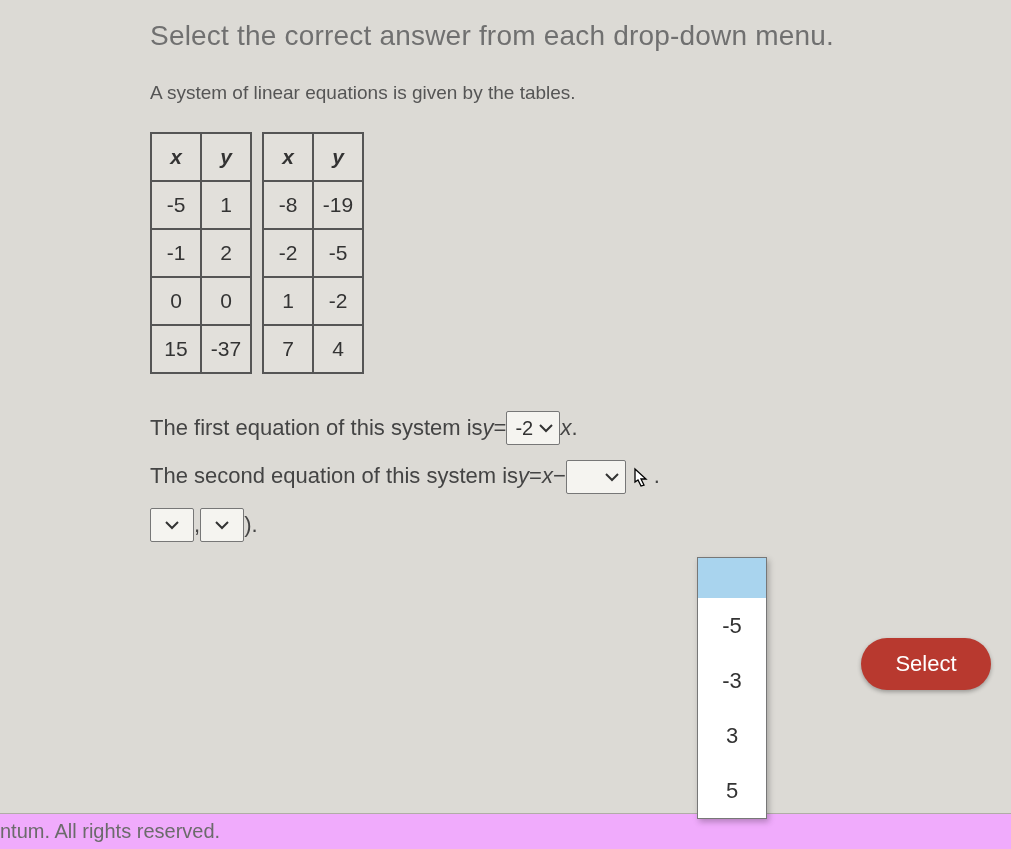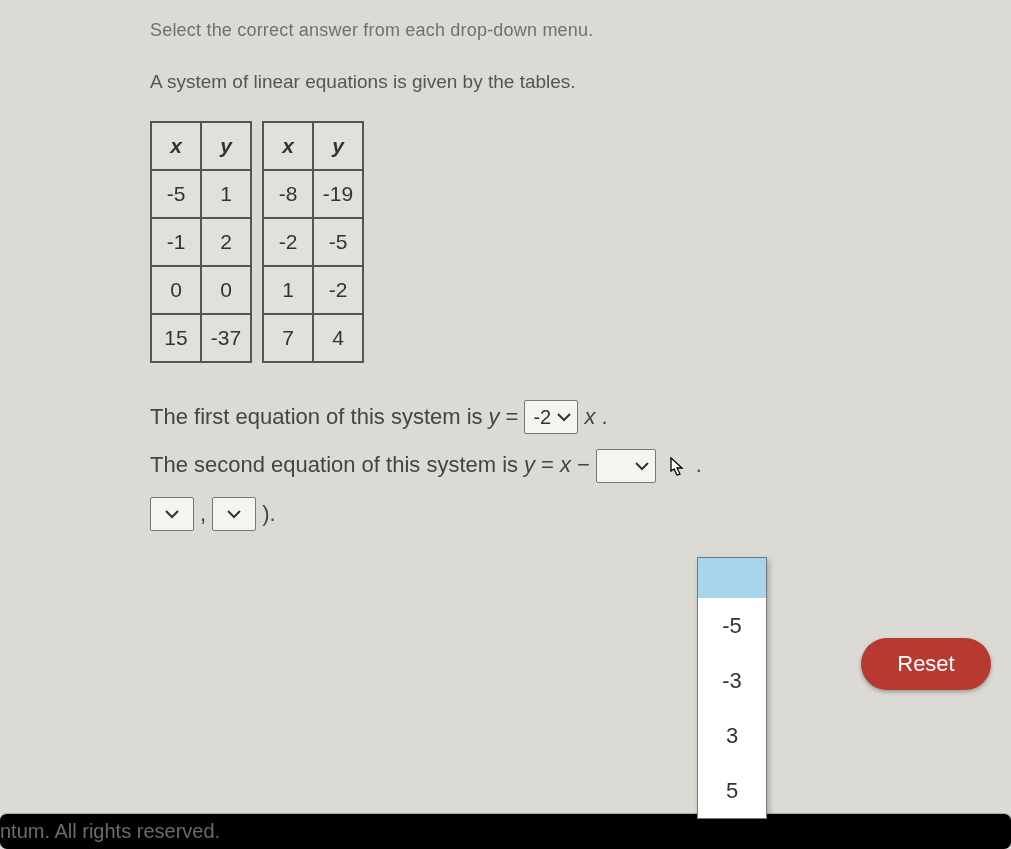--- a/index.html
+++ b/index.html
@@ -10,21 +10,21 @@
     background: #dcdad5;
     color: #4a4a4a;
     overflow: hidden;
     position: relative;
   }
   .page {
     padding: 20px 0 0 150px;
     position: relative;
   }
   .instruction {
-    font-size: 18px;
+    font-size: 28px;
     color: #707070;
     margin: 0 0 30px 0;
     letter-spacing: 0.2px;
   }
   .prompt-line {
     font-size: 19px;
     color: #555;
     margin: 0 0 28px 0;
   }
   .tables {
@@ -50,21 +50,21 @@
   }
   .answer-block {
     font-size: 22px;
     color: #444;
     line-height: 2.2;
   }
   .answer-line {
     display: flex;
     align-items: center;
     flex-wrap: nowrap;
-    gap: 6px;
+    gap: 0;
     white-space: nowrap;
   }
   .italic { font-style: italic; }
   .dd {
     display: inline-flex;
     align-items: center;
     justify-content: space-between;
     border: 1.5px solid #777;
     background: #f5f4f0;
     height: 34px;
@@ -119,28 +119,27 @@
     width: 130px;
     height: 52px;
     cursor: pointer;
     box-shadow: 0 2px 4px rgba(0,0,0,0.3);
   }
   .footer-bar {
     position: absolute;
     left: 0; bottom: 0;
     width: 100%;
     height: 36px;
-    background: #000000;
+    background: #f0abfc;
     border-top: 1px solid #b0ada7;
     color: #6b6b6b;
     font-size: 20px;
     display: flex;
     align-items: center;
     padding-left: 0;
-    border-radius: 7px;
   }
 </style>
 </head>
 <body>
 
 <div class="page">
   <p class="instruction">Select the correct answer from each drop-down menu.</p>
   <p class="prompt-line">A system of linear equations is given by the tables.</p>
 
   <div class="tables">
@@ -257,17 +256,17 @@
 </div>
 
 <div class="dropdown-list">
   <div class="opt-highlight"></div>
   <div class="opt">-5</div>
   <div class="opt">-3</div>
   <div class="opt">3</div>
   <div class="opt">5</div>
 </div>
 
-<button class="reset-btn">Reset</button>
+<button class="reset-btn">Select</button>
 
 <div class="footer-bar">
   <span>ntum. All rights reserved.</span>
 </div>
 
 </body></html>

